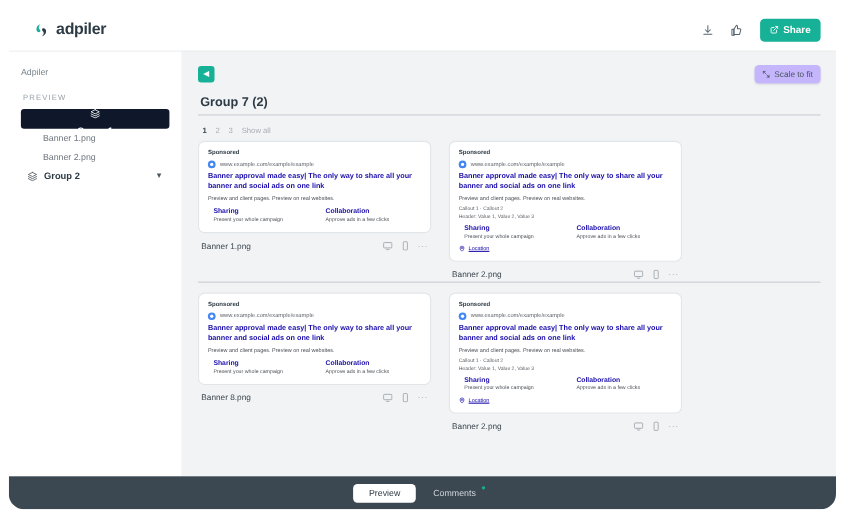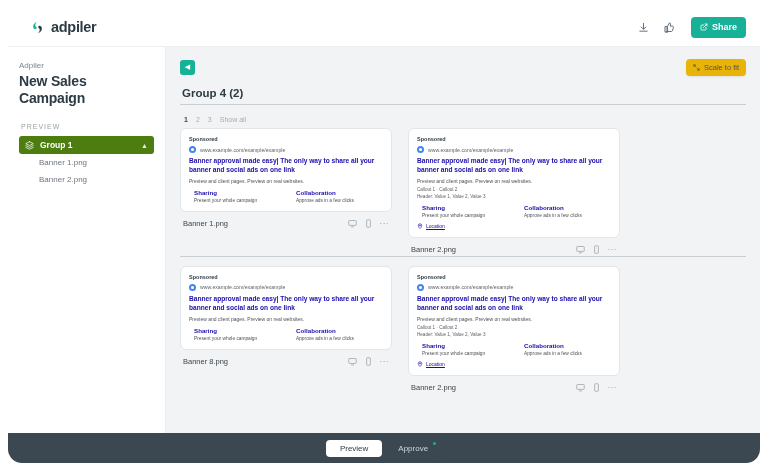--- a/index.html
+++ b/index.html
@@ -72,21 +72,21 @@
   .sb-section {
     font-size: 7px; color: #98a1a8; letter-spacing: 1px;
     margin: 16px 0 6px 2px;
   }
   .group-row {
     display: flex; align-items: center; gap: 6px;
     height: 18px; border-radius: 3px;
     padding: 0 6px; font-size: 8.5px; font-weight: bold;
     color: #2d3b45;
   }
-  .group-row.active { background: #4d7c0f; color: #ffffff; }
+  .group-row.active { background: #0f172a; color: #ffffff; flex-direction: column; }
   .group-row .chev { margin-left: auto; font-size: 7px; opacity: .85; }
   .banner-row {
     font-size: 8px; color: #6d767e;
     padding: 0 6px 0 20px;
     height: 17px; display: flex; align-items: center;
   }
 
   
   .main {
     flex: 1; min-width: 0;
@@ -97,21 +97,21 @@
   }
   .main-toolrow { display: flex; align-items: center; height: 20px; }
   .collapse-btn {
     width: 15px; height: 15px; border-radius: 3px;
     background: #17b197; color: #fff;
     display: flex; align-items: center; justify-content: center;
     font-size: 7px;
   }
   .scale-btn {
     margin-left: auto;
-    background: #eab308; border-radius: 4px;
+    background: #c4b5fd; border-radius: 4px;
     height: 17px; padding: 0 7px;
     display: flex; align-items: center; gap: 4px;
     font-size: 7.5px; color: #4b555e;
     box-shadow: 0 1px 2px rgba(0,0,0,.08);
   }
   .group-head {
     font-size: 11.5px; font-weight: bold; color: #2d3b45;
     margin: 10px 0 5px 2px;
   }
   .group-rule { height: 1px; background: #c9ced3; margin-bottom: 9px; }
@@ -231,37 +231,47 @@
         </svg>
       </span>
       <span>Share</span>
     </div>
   </div>
 
   <div class="body-split">
 
     <div class="sidebar">
       <div class="sb-eyebrow">Adpiler</div>
-      <div class="sb-title">New Sales Campaign</div>
       <div class="sb-section">PREVIEW</div>
 
       <div class="group-row active">
         <span>
           <svg width="9" height="9" viewBox="0 0 24 24" fill="none" stroke="#ffffff" stroke-width="2" stroke-linecap="round" stroke-linejoin="round">
             <path d="M12 2L2 7l10 5 10-5-10-5z"></path>
               <path d="M2 17l10 5 10-5"></path>
               <path d="M2 12l10 5 10-5"></path>
           </svg>
         </span>
         <span>Group 1</span>
         <span class="chev">▲</span>
       </div>
       <div class="banner-row">Banner 1.png</div>
       <div class="banner-row">Banner 2.png</div>
 
+      <div class="group-row">
+        <span>
+          <svg width="9" height="9" viewBox="0 0 24 24" fill="none" stroke="#4b555e" stroke-width="2" stroke-linecap="round" stroke-linejoin="round">
+            <path d="M12 2L2 7l10 5 10-5-10-5z"></path>
+              <path d="M2 17l10 5 10-5"></path>
+              <path d="M2 12l10 5 10-5"></path>
+          </svg>
+        </span>
+        <span>Group 2</span>
+        <span class="chev">▼</span>
+      </div>
     </div>
 
     <div class="main">
 
       <div class="main-toolrow">
         <div class="collapse-btn">
           <span>◀</span>
         </div>
         <div class="scale-btn">
           <span>
@@ -269,21 +279,21 @@
               <path d="M9 3H3v6"></path>
                 <path d="M15 21h6v-6"></path>
                 <path d="M3 3l7 7"></path>
                 <path d="M21 21l-7-7"></path>
             </svg>
           </span>
           <span>Scale to fit</span>
         </div>
       </div>
 
-      <div class="group-head">Group 4 (2)</div>
+      <div class="group-head">Group 7 (2)</div>
       <div class="group-rule"></div>
 
       <div class="card-grid">
 
         <div class="card-col">
           <div class="pager">
             <span class="pg active">1</span>
             <span class="pg">2</span>
             <span class="pg">3</span>
             <span>Show all</span>
@@ -480,19 +490,19 @@
         </div>
       </div>
 
     </div>
   </div>
 
   <div class="bottombar">
     <div class="segment">
       <div class="seg-btn active">Preview</div>
       <div class="seg-btn">
-        <span>Approve</span>
+        <span>Comments</span>
         <span class="seg-dot"></span>
       </div>
     </div>
   </div>
 
 </div>
 
 </body></html>

